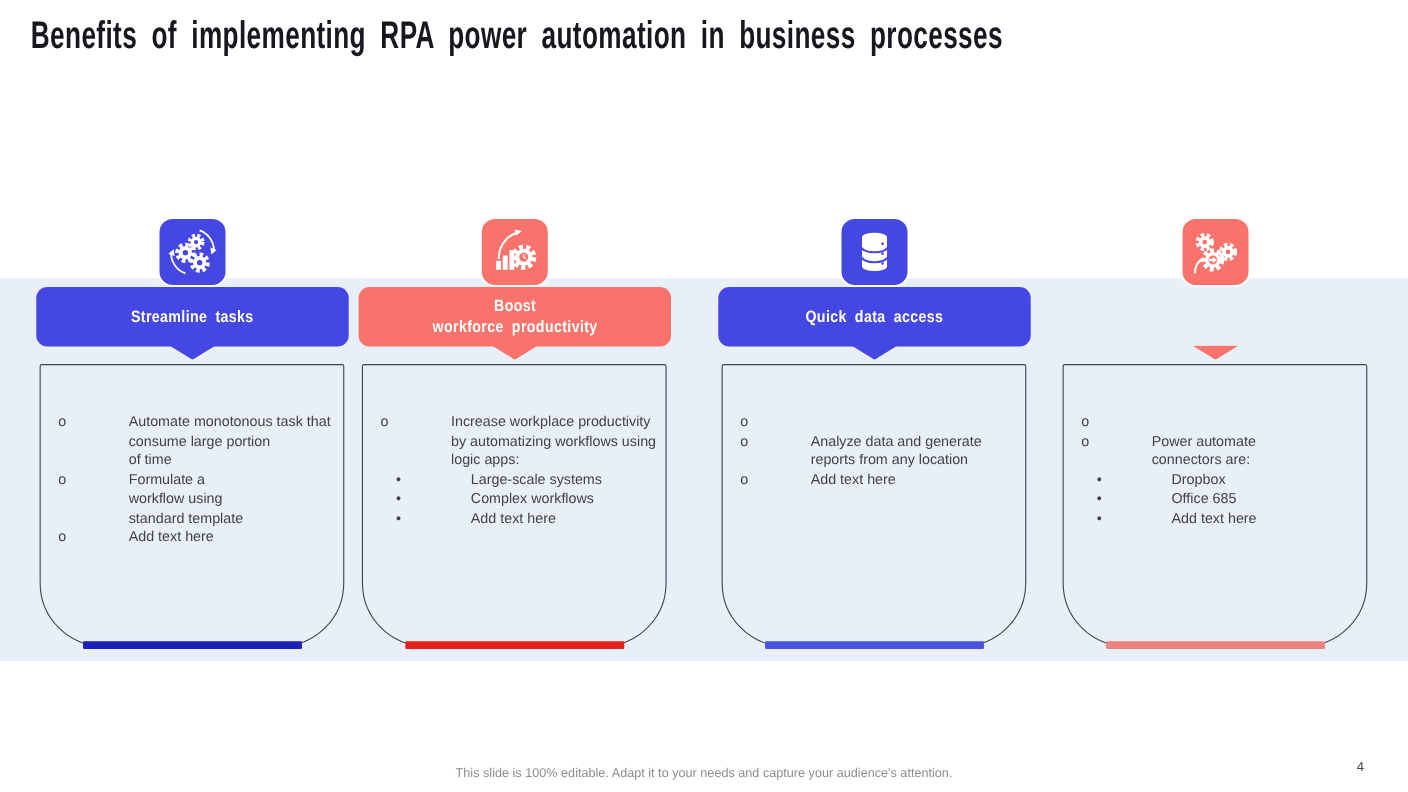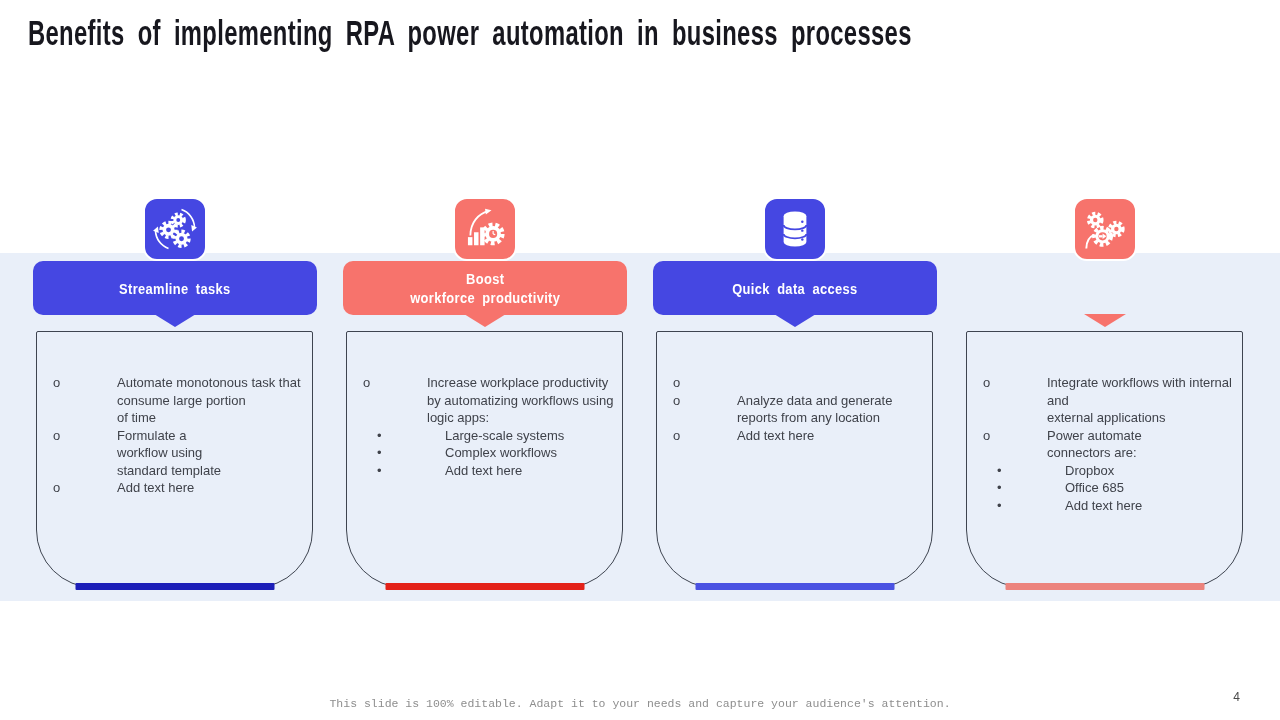--- a/index.html
+++ b/index.html
@@ -16,21 +16,21 @@
     word-spacing:9px; letter-spacing:0.5px;
   }
   .subtitle {
     position:absolute; left:28px; top:67px; width:1190px;
     font-size:11.5px; color:#3c3c3c; letter-spacing:0.1px;
   }
   
   .band { position:absolute; left:0; top:253px; width:1280px; height:348px; }
   
   .col { position:absolute; top:197px; width:284px; height:400px; }
-  .col-1 { left:33px; } .col-2 { left:343px; } .col-3 { left:653px;text-decoration:underline; } .col-4 { left:963px; }
+  .col-1 { left:33px; } .col-2 { left:326px; } .col-3 { left:653px;text-decoration:underline; } .col-4 { left:963px; }
   .icon-tile {
     position:absolute; left:110px; top:0; width:64px; height:64px;
     border-radius:14px; background:var(--accent); border:2px solid #ffffff;
     display:flex; align-items:center; justify-content:center; z-index:2;
   }
   .banner {
     position:absolute; left:0; top:64px; width:284px; height:54px;
     border-radius:10px; background:var(--accent); z-index:1;
     display:flex; align-items:center; justify-content:center; text-align:center;
   }
@@ -54,21 +54,21 @@
   .btx { white-space:pre-line;margin-left:48px; }
   .sub { list-style:none; margin-left:14px; }
   .sub li .mk { width:20px; }
   .bar {
     position:absolute; top:386px; left:50%; transform:translateX(-50%);
     width:199px; height:7px; border-radius:1px;
   }
   
   .footer {
     position:absolute; left:0; top:697px; width:1280px; text-align:center;
-    font-size:11.5px; color:#8e8e8e;font-family:Liberation Mono, monospace;
+    font-size:11.5px; color:#8e8e8e;
   }
   .pagenum { position:absolute; right:40px; top:690px; font-size:12px; color:#4a4a4a; }
   .icon-svg { width:52px; height:52px; }
 </style>
 </head>
 <body>
 
 <div class="slide">
 
   <div class="title">
@@ -232,23 +232,20 @@
           <rect x="-4.4" y="-1.4" width="4.4" height="2.8" fill="#fff"></rect>
           <polygon points="0,-3.4 4.8,0 0,3.4" fill="#fff"></polygon>
         </g>
       </svg>
     </div>
     <div class="banner-arrow"></div>
     <div class="card">
       <ul class="bullets">
         <li>
           <span class="mk">o</span>
-          <span class="btx">Integrate workflows with internal
-and
-external applications</span>
         </li>
         <li>
           <span class="mk">o</span>
           <span class="btx">Power automate
 connectors are:</span>
         </li>
       </ul>
       <ul class="bullets sub" style="padding-top:0;">
         <li>
           <span class="mk">•</span>

